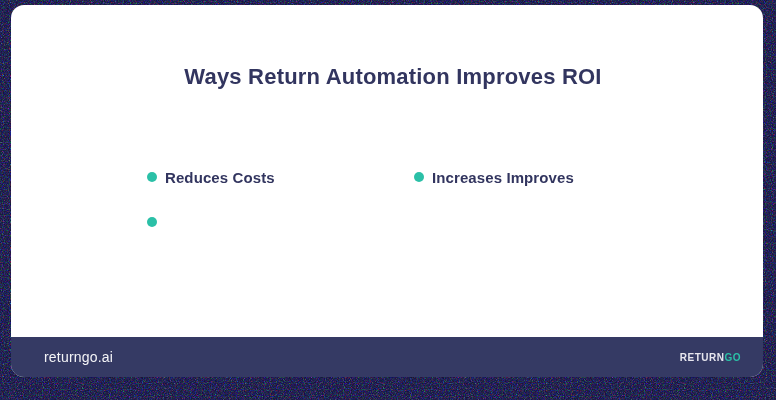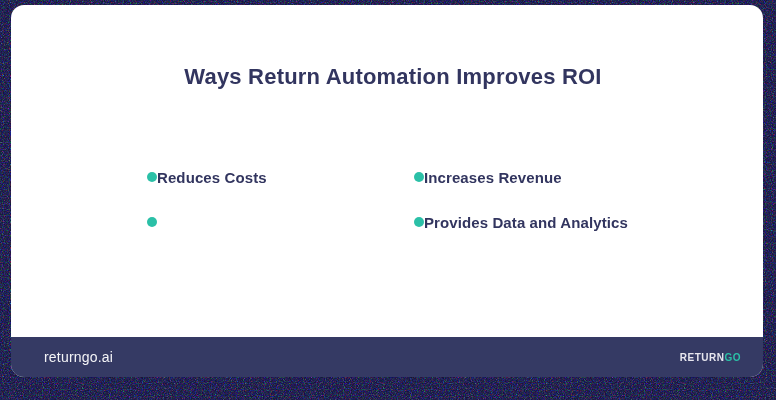--- a/index.html
+++ b/index.html
@@ -42,21 +42,21 @@
   .benefits {
     position: absolute;
     left: 136px; top: 161px;
     display: grid;
     grid-template-columns: 267px auto;
     row-gap: 23px;
   }
   .benefit-item {
     display: flex;
     align-items: center;
-    gap: 0;
+    gap: 8px;
     height: 22px;
   }
   .dot {
     width: 10px; height: 10px;
     border-radius: 50%;
     background: var(--accent-teal, #2BC0A7);
     flex: none;
   }
   .benefit-label {
     font-size: 15px;
@@ -116,28 +116,24 @@
 
     <h1 class="title">Ways Return Automation Improves ROI</h1>
 
     <div class="benefits">
       <div class="benefit-item">
         <span class="dot"></span>
         <span class="benefit-label">Reduces Costs</span>
       </div>
       <div class="benefit-item">
         <span class="dot"></span>
-        <span class="benefit-label">Increases Revenue</span>
+        <span class="benefit-label">Increases Improves</span>
       </div>
       <div class="benefit-item">
         <span class="dot"></span>
-      </div>
-      <div class="benefit-item">
-        <span class="dot"></span>
-        <span class="benefit-label">Provides Data and Analytics</span>
       </div>
     </div>
 
     <div class="footer">
       <span class="website">returngo.ai</span>
       <span class="logo"><span>RETURN</span><span class="accent">GO</span></span>
     </div>
 
   </div>
 </div>

